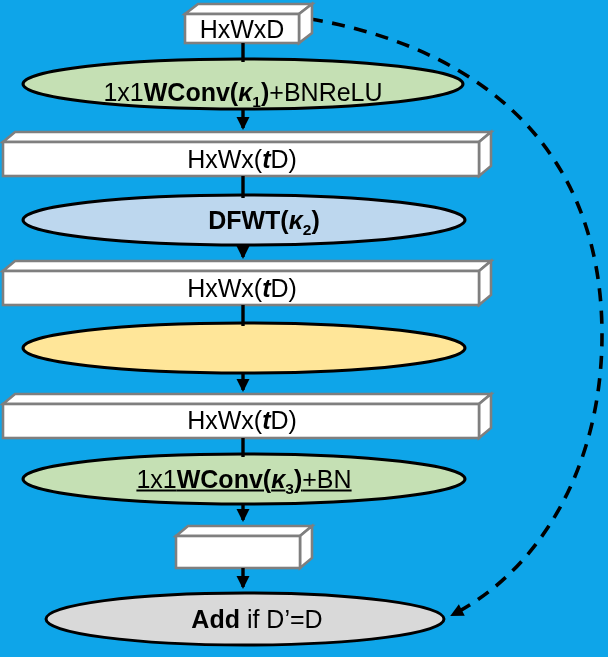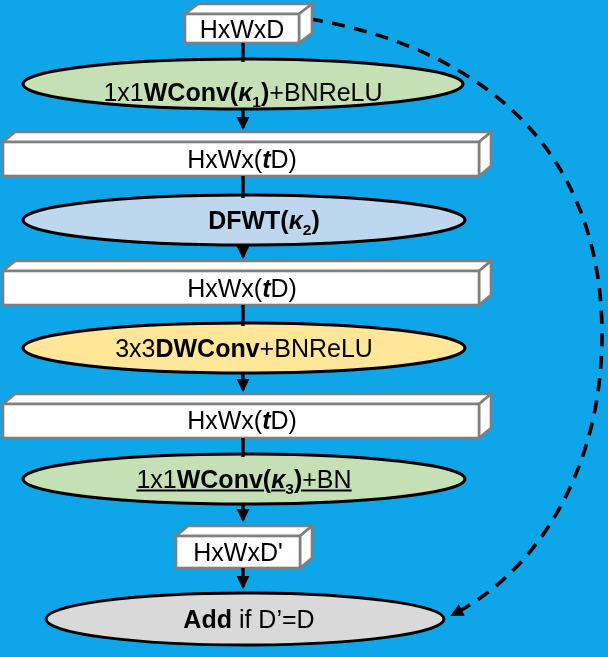--- a/index.html
+++ b/index.html
@@ -82,22 +82,20 @@
   <div class="lbl" style="left:242px; top:29px;">HxWxD</div>
 
   <div class="lbl" style="left:243px; top:84px;margin-top:8px;"><span>1x1</span><span style="font-weight: 700;">WConv(</span><span style="font-weight: 700; font-style: italic;">κ</span><sub style="font-weight: 700;">1</sub><span style="font-weight: 700;">)</span><span>+BNReLU</span></div>
 
   <div class="lbl" style="left:242px; top:159px;"><span>HxWx(</span><span style="font-weight: 700; font-style: italic;">t</span><span>D)</span></div>
 
   <div class="lbl" style="left:236px; top:220px;margin-left:28px;"><span style="font-weight: 700;">DFWT(</span><span style="font-weight: 700; font-style: italic;">κ</span><sub style="font-weight: 700;">2</sub><span style="font-weight: 700;">)</span></div>
 
   <div class="lbl" style="left:242px; top:288px;"><span>HxWx(</span><span style="font-weight: 700; font-style: italic;">t</span><span>D)</span></div>
 
-  <div class="lbl" style="left:244px; top:348px;"><span>3x3</span><span style="font-weight: 700;">DWConv</span><span>+BNReLU</span></div>
 
   <div class="lbl" style="left:242px; top:420px;"><span>HxWx(</span><span style="font-weight: 700; font-style: italic;">t</span><span>D)</span></div>
 
   <div class="lbl" style="left:244px; top:479px;text-decoration:underline;"><span>1x1</span><span style="font-weight: 700;">WConv(</span><span style="font-weight: 700; font-style: italic;">κ</span><sub style="font-weight: 700;">3</sub><span style="font-weight: 700;">)</span><span>+BN</span></div>
 
-  <div class="lbl" style="left:238px; top:552px;">HxWxD'</div>
 
-  <div class="lbl" style="left:249px; top:619px;"><span style="font-weight: 700;">Add</span><span> if D’=D</span></div>
+  <div class="lbl" style="left:257px; top:619px;"><span style="font-weight: 700;">Add</span><span> if D’=D</span></div>
 </div>
 
 </body></html>

